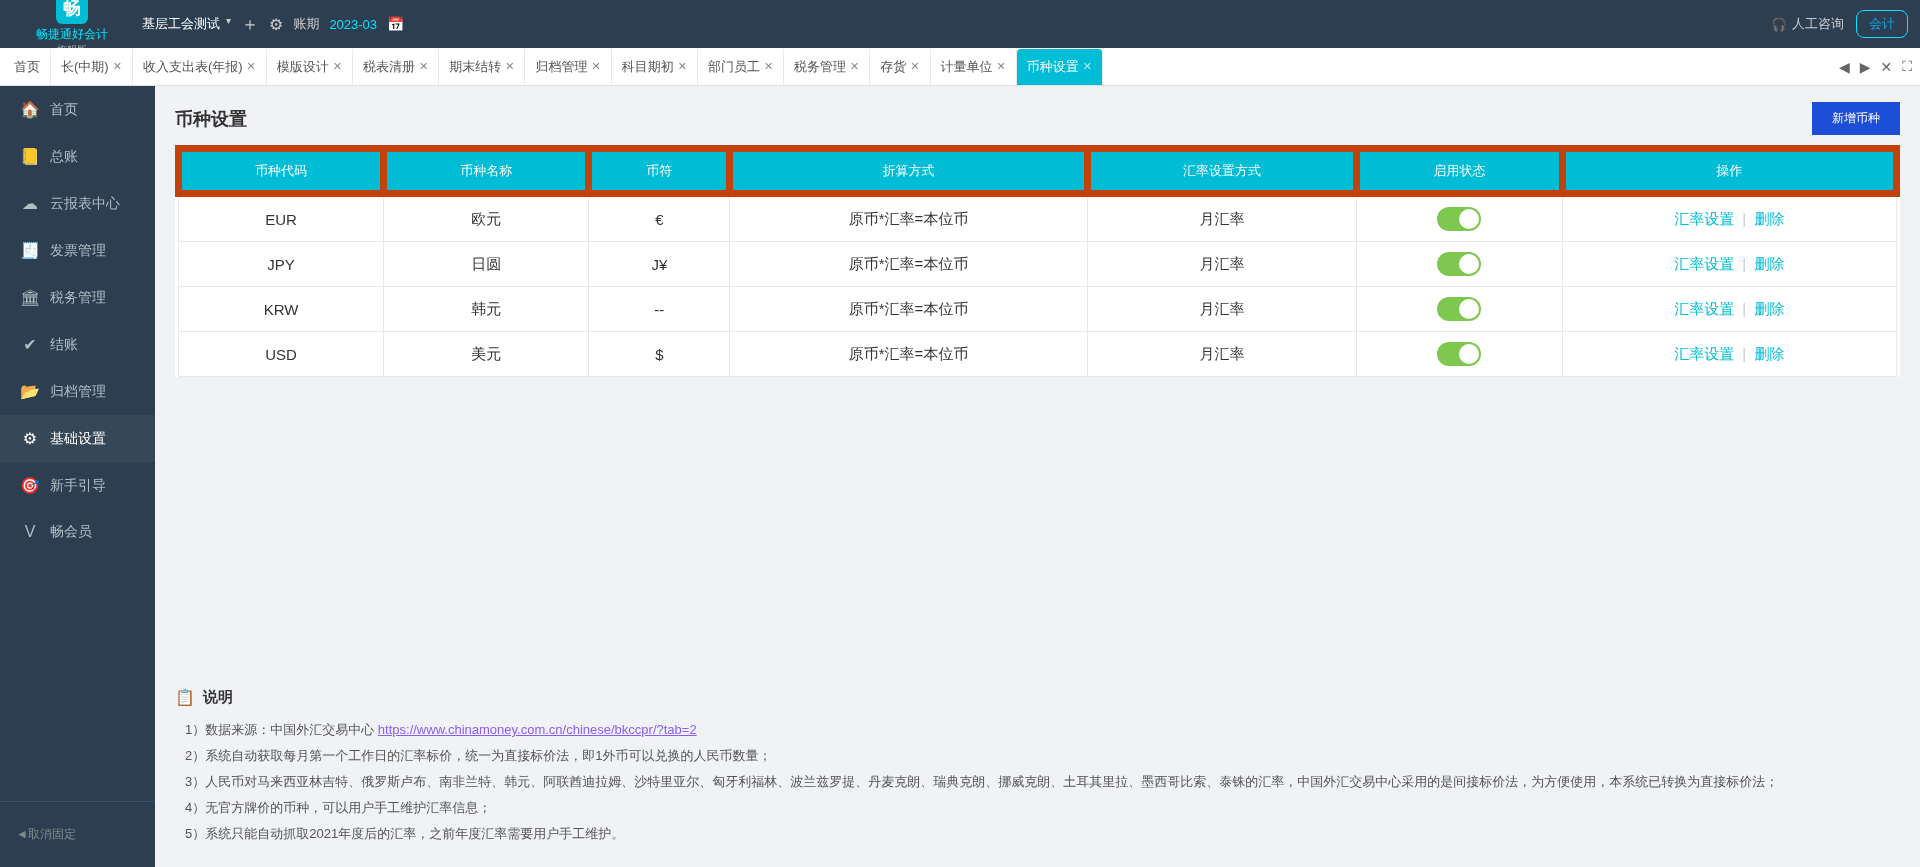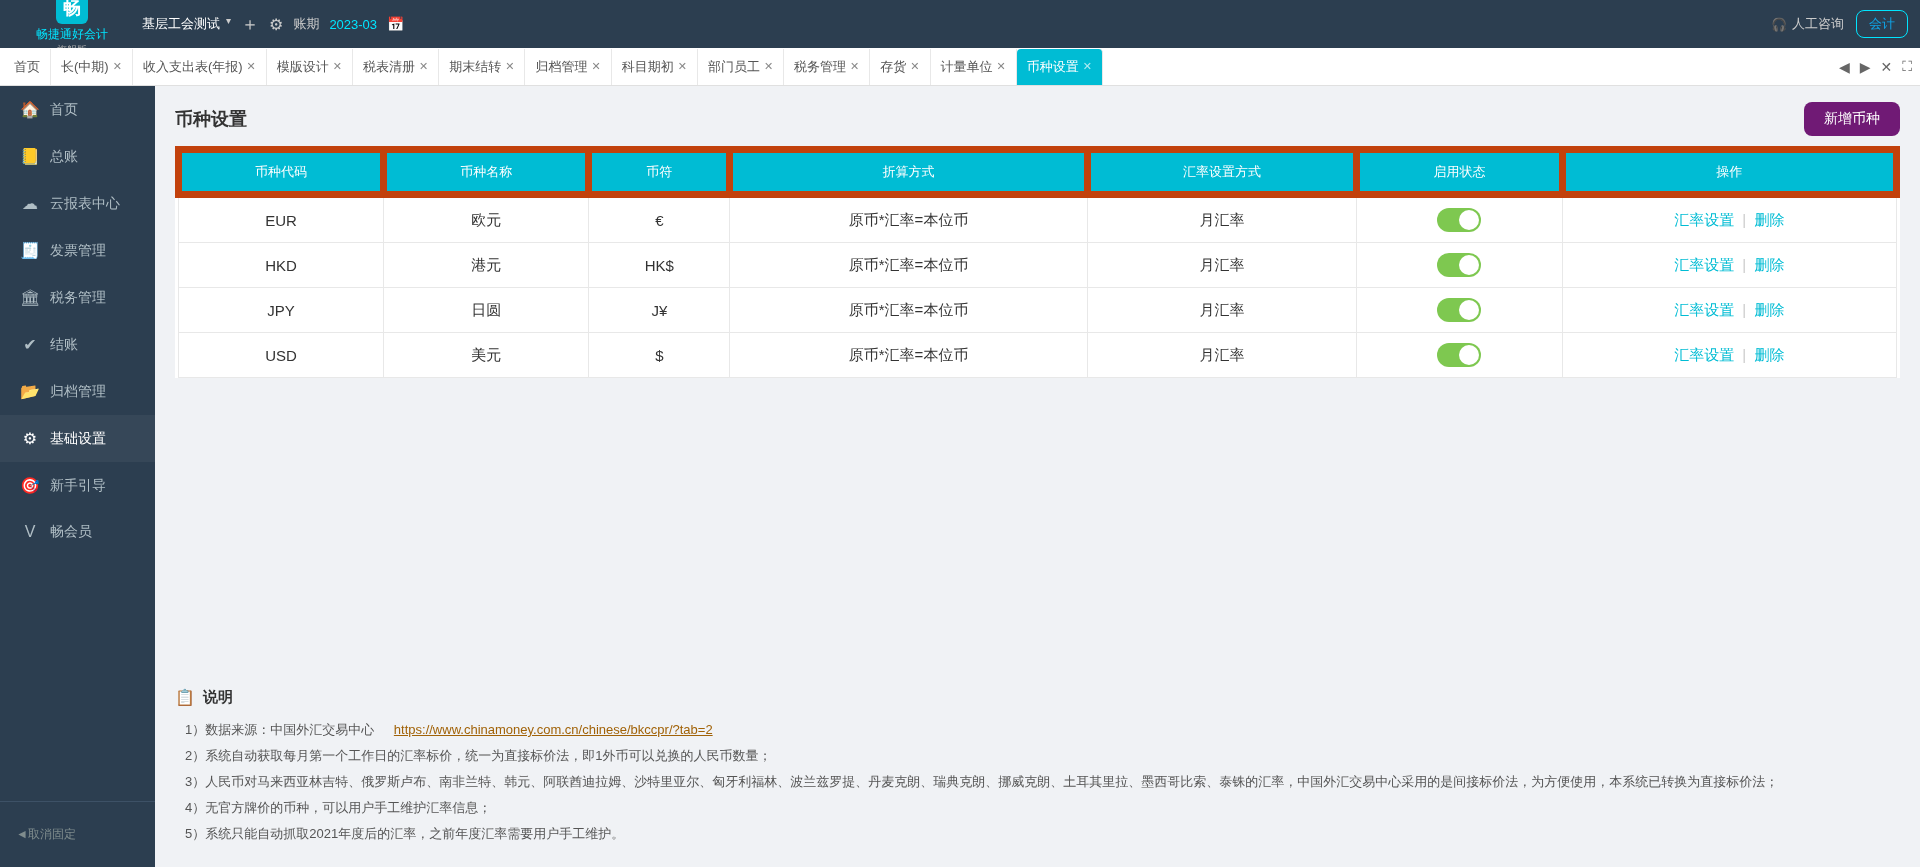--- a/index.html
+++ b/index.html
@@ -61,21 +61,21 @@
       margin-top: auto; padding: 24px 16px; color: #7f8c8d; font-size: 12px; cursor: pointer; display: flex; align-items: center; gap: 6px; border-top: 1px solid #3d5166;
     }
 
     
     .content-area { flex: 1; display: flex; flex-direction: column; overflow: hidden; background: #f0f2f5; }
 
     
     .page-header { display: flex; align-items: center; justify-content: space-between; padding: 16px 20px 10px; }
     .page-title { font-size: 18px; font-weight: bold; color: #333; }
     .new-btn {
-      background: #701a75; color: white; border: none; padding: 8px 20px; border-radius: 8px; font-size: 14px; cursor: pointer; font-family: inherit;
+      background: #1d4ed8; color: white; border: none; padding: 8px 20px; border-radius: 0; font-size: 12px; cursor: pointer; font-family: inherit;
     }
 
     
     .table-container { padding: 0 20px; flex: 1; overflow: auto; }
     table { width: 100%; border-collapse: collapse; background: white; }
     thead tr { background: #00bcd4; }
     thead th { color: white; padding: 10px 12px; font-size: 13px; font-weight: normal; text-align: center; border: 7px solid #c2410c; }
     tbody tr { border-bottom: 1px solid #e8e8e8; }
     tbody td { padding: 10px 12px; text-align: center; color: #333; font-size: 15px; border: 1px solid #e8e8e8; }
     .action-link { color: #00bcd4; cursor: pointer; text-decoration: none; }
@@ -90,21 +90,21 @@
       width: 20px; height: 20px; border-radius: 50%; background: white; margin-left: auto;
     }
 
     
     .note-section { padding: 20px 20px; }
     .note-header { display: flex; align-items: center; gap: 8px; margin-bottom: 10px; }
     .note-icon { color: #00bcd4; font-size: 16px; }
     .note-title { font-size: 15px; font-weight: bold; color: #333; }
     .note-list { padding-left: 10px; }
     .note-list li { color: #555; font-size: 13px; line-height: 2; list-style: none; }
-    .note-list li a { color: #a16207; margin-left: 16px; }
+    .note-list li a { color: #8b5cf6; }
   </style>
 </head>
 <body>
 
 <div class="top-bar">
   <div class="logo-area">
     <div class="logo-icon">畅</div>
     <div class="logo-text">畅捷通好会计</div>
     <div class="logo-sub">旗舰版</div>
   </div>
@@ -267,42 +267,42 @@
         </div>
       </div>
     </td>
     <td>
       <a class="action-link">汇率设置</a>
       <span class="action-sep">|</span>
       <a class="action-link">删除</a>
     </td>
   </tr>
             <tr>
-    <td>HKD</td>
-    <td>港元</td>
-    <td>HK$</td>
+    <td>JPY</td>
+    <td>日圆</td>
+    <td>J¥</td>
     <td>原币*汇率=本位币</td>
     <td>月汇率</td>
     <td>
       <div class="toggle-wrap">
         <div class="toggle">
           <div class="toggle-knob"></div>
         </div>
       </div>
     </td>
     <td>
       <a class="action-link">汇率设置</a>
       <span class="action-sep">|</span>
       <a class="action-link">删除</a>
     </td>
   </tr>
             <tr>
-    <td>JPY</td>
-    <td>日圆</td>
-    <td>J¥</td>
+    <td>KRW</td>
+    <td>韩元</td>
+    <td>--</td>
     <td>原币*汇率=本位币</td>
     <td>月汇率</td>
     <td>
       <div class="toggle-wrap">
         <div class="toggle">
           <div class="toggle-knob"></div>
         </div>
       </div>
     </td>
     <td>

